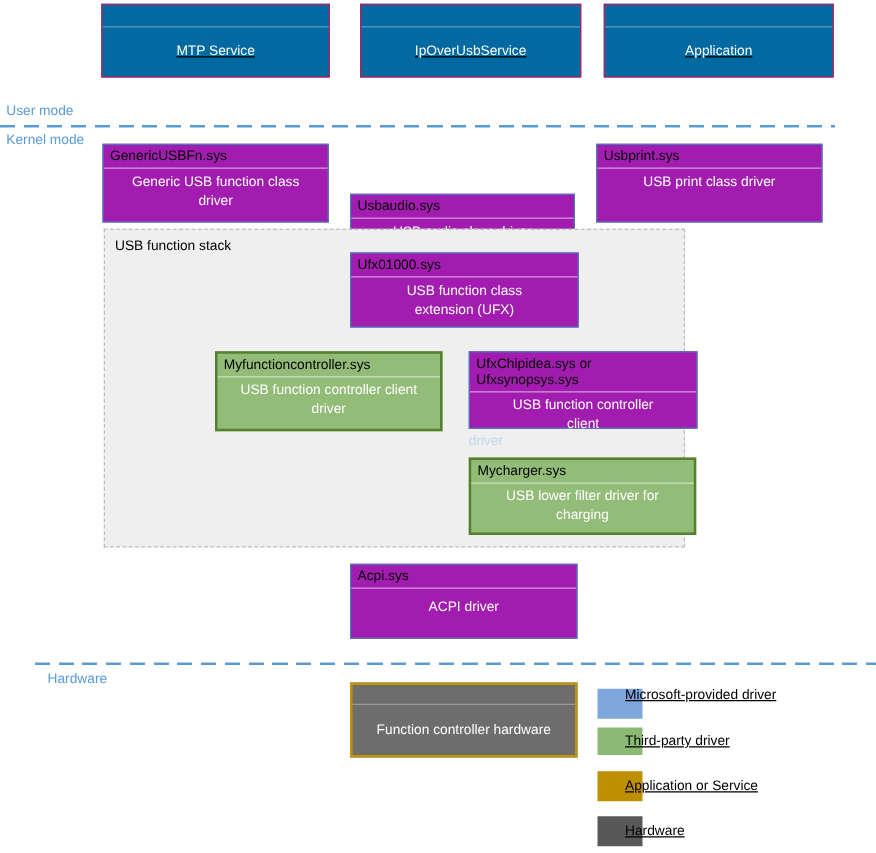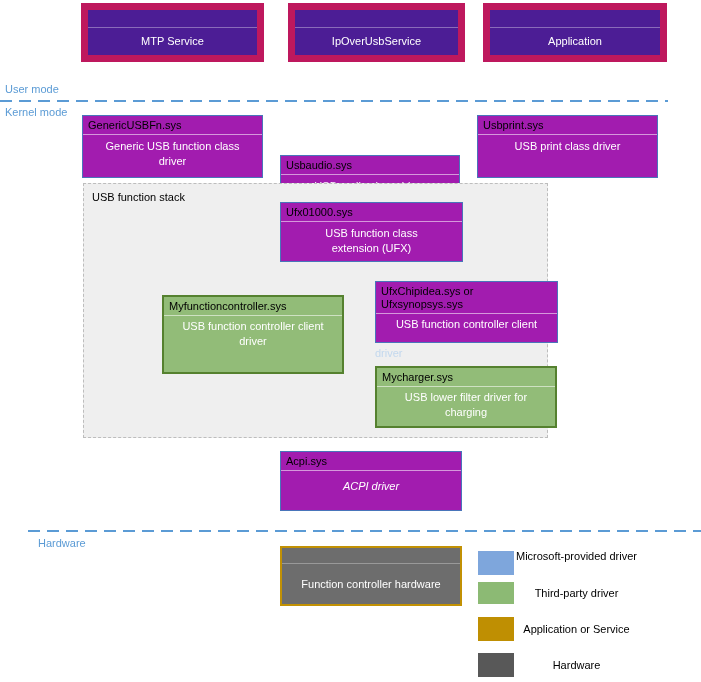--- a/index.html
+++ b/index.html
@@ -12,21 +12,21 @@
   .node .node-title {
     color:#000; padding:3px 5px 2px 5px; line-height:13px;
     border-bottom:1px solid rgba(255,255,255,0.55);
   }
   .node .node-title.empty { height:17px; padding:0; }
   .node .node-body {
     color:#ffffff; text-align:center; padding:4px 20px; line-height:15px;
   }
   .node.blue  { background:#a21caf; border:1px solid #4975BA; }
   .node.green { background:#92BC78; border:2px solid #55812F; }
-  .node.gold  { background:#4c1d95; border:7px solid #be185d; }
+  .node.gold  { background:#0369a1; border:1px solid #be185d;text-decoration:underline; }
   .node.gold .node-title.empty { border-bottom:1px solid rgba(255,255,255,0.35); }
   .node.gray  { background:#6D6D6D; border:2px solid #C29104; }
   .node.gray .node-title.empty { height:15px; border-bottom:1px solid rgba(255,255,255,0.3); }
   .node.center-body { display:flex; flex-direction:column; }
   .node.center-body .node-body { flex:1; display:flex; align-items:center; justify-content:center; padding:2px 8px; }
 
   .container-stack {
     position:absolute; left:83px; top:183px; width:465px; height:255px;
     background:#EFEFEF; border:1px dashed #BDBDBD; box-sizing:border-box;
   }
@@ -35,21 +35,21 @@
   .mode-label { position:absolute; color:#5B9BD5; line-height:14px; }
   .dash-line {
     position:absolute; height:2px;
     background:repeating-linear-gradient(90deg,#5B9BD5 0 12px, transparent 12px 19px);
   }
   .overflow-line {
     position:absolute; color:#C3D8EE; text-align:left; line-height:15px;
   }
   .legend-swatch { position:absolute; left:478px; width:36px; }
   .legend-label {
-    position:absolute; left:500px; width:153px; text-align:center; line-height:15px; color:#000;
+    position:absolute; left:500px; width:153px; text-align:left; line-height:15px; color:#000;text-decoration:underline;
   }
   .sw-blue  { background:#7EA6DC; }
   .sw-green { background:#8CBA74; }
   .sw-gold  { background:#BF8F02; }
   .sw-gray  { background:#585858; }
 </style>
 </head>
 <body>
 
 <div class="canvas">
@@ -86,39 +86,39 @@
 
   <div class="container-stack">
     <div class="container-label">USB function stack</div>
   </div>
 
   <div class="node blue" style="left:280px; top:202px; width:183px; height:60px;">
     <div class="node-title">Ufx01000.sys</div>
     <div class="node-body">USB function class extension (UFX)</div>
   </div>
 
-  <div class="node green" style="left:162px; top:281px; width:182px; height:79px;margin-top:14px;">
+  <div class="node green" style="left:172px; top:281px; width:182px; height:64px;">
     <div class="node-title">Myfunctioncontroller.sys</div>
     <div class="node-body" style="padding:3px 8px;">USB function controller client driver</div>
   </div>
 
   <div class="node blue" style="left:375px; top:281px; width:183px; height:62px;">
     <div class="node-title">UfxChipidea.sys or Ufxsynopsys.sys</div>
-    <div class="node-body" style="padding:3px 8px;">USB function controller client</div>
+    <div class="node-body" style="padding:3px 23px;">USB function controller client</div>
   </div>
   <div class="overflow-line" style="left:375px; top:346px; width:183px;">driver</div>
 
   <div class="node green" style="left:375px; top:366px; width:182px; height:62px;">
     <div class="node-title">Mycharger.sys</div>
     <div class="node-body" style="padding:3px 8px;">USB lower filter driver for charging</div>
   </div>
 
   <div class="node blue" style="left:280px; top:451px; width:182px; height:60px;">
     <div class="node-title">Acpi.sys</div>
-    <div class="node-body" style="padding:8px 4px;font-style:italic;">ACPI driver</div>
+    <div class="node-body" style="padding:8px 4px;">ACPI driver</div>
   </div>
 
   <div class="dash-line" style="left:28px; top:530px; width:673px;"></div>
   <div class="mode-label" style="left:38px; top:536px;">Hardware</div>
 
   <div class="node gray center-body" style="left:280px; top:546px; width:182px; height:60px;">
     <div class="node-title empty"></div>
     <div class="node-body">Function controller hardware</div>
   </div>
 

